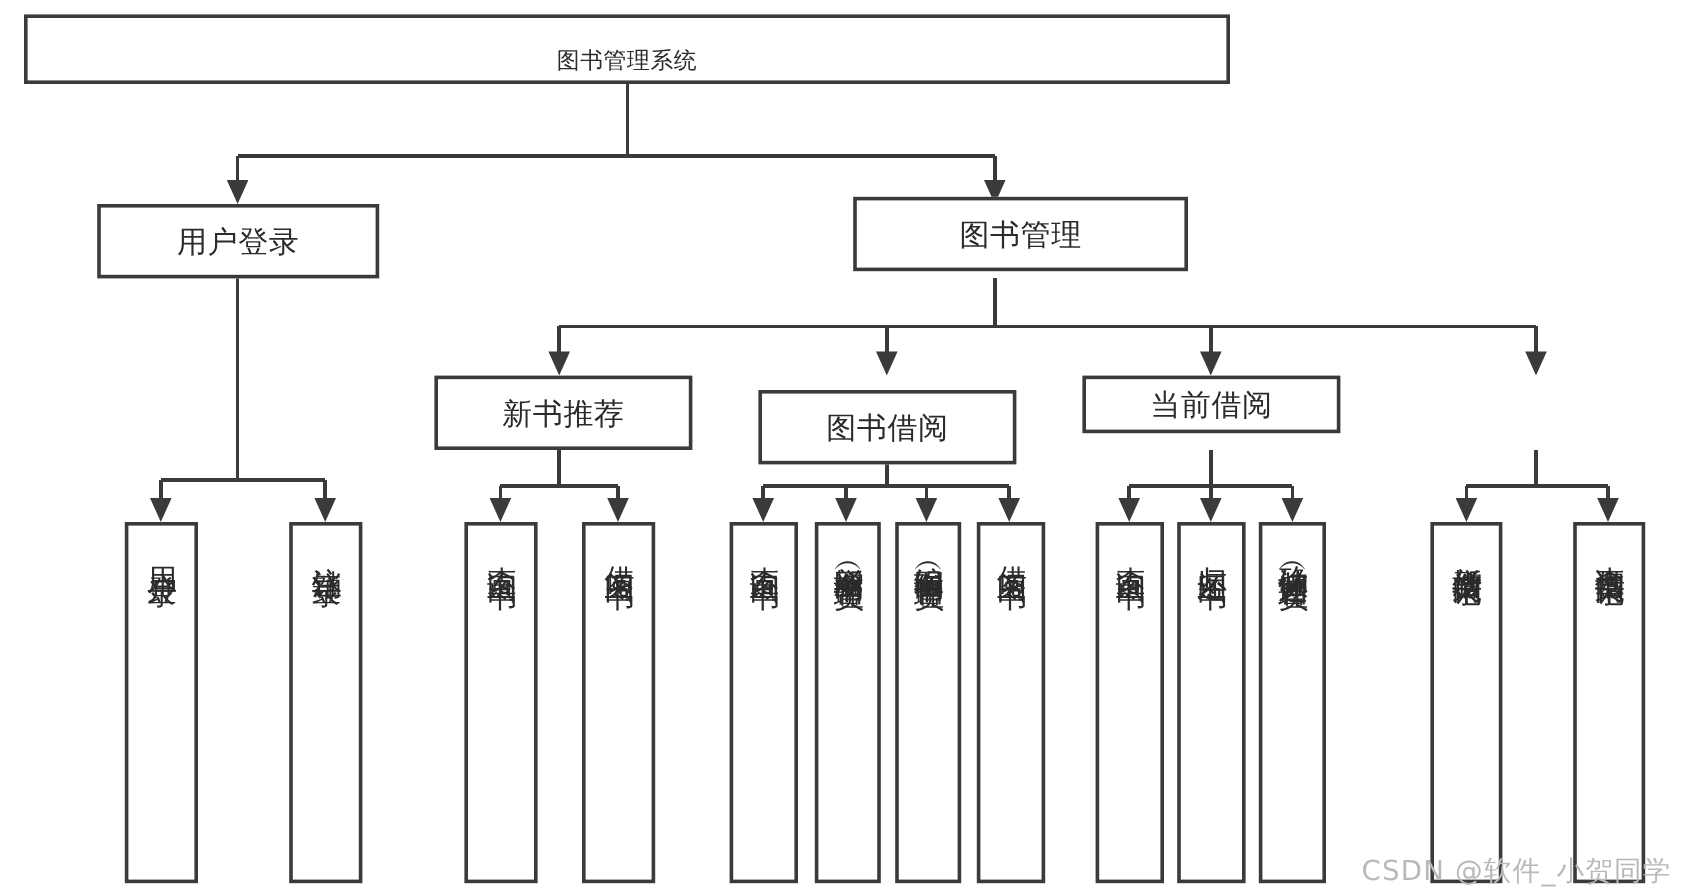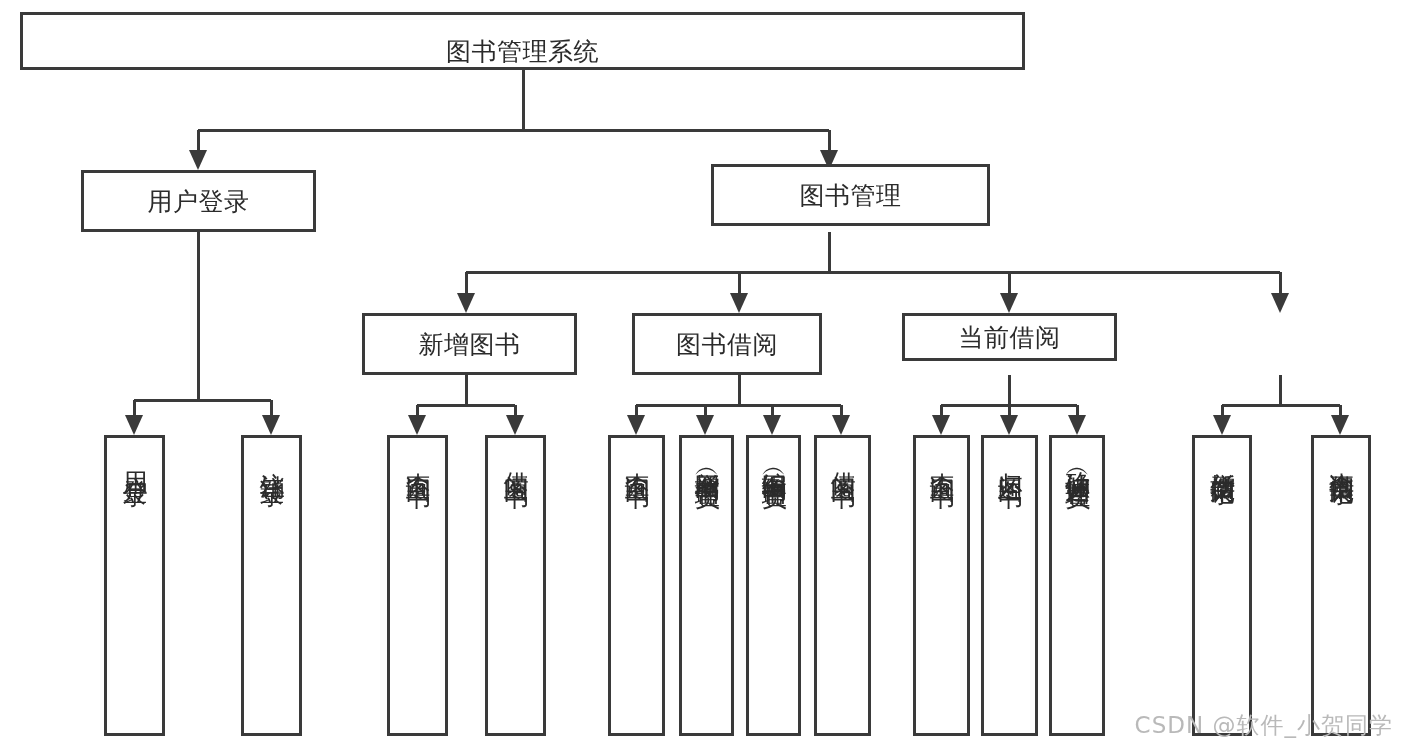--- a/index.html
+++ b/index.html
@@ -45,21 +45,21 @@
   .node .label{
     color:#2b2b2b;
     line-height:1.08;
     white-space:nowrap;
     letter-spacing:0.5px;
   }
   
   .h-node .label{
     font-size:25px;
   }
-  .root .label{ font-size:25px;margin-top:20px; }
+  .root .label{ font-size:19px;margin-top:20px; }
 
   
   .leaf{
     align-items:flex-start;
     justify-content:center;
     padding-top:14px;
   }
   .leaf .label{
     writing-mode:vertical-rl;
     text-orientation:upright;
@@ -162,23 +162,23 @@
   </div>
 
   <div class="node h-node" style="left:81px;top:170px;width:235px;height:62px;">
     <span class="label">用户登录</span>
   </div>
   <div class="node h-node" style="left:711px;top:164px;width:279px;height:62px;">
     <span class="label">图书管理</span>
   </div>
 
   <div class="node h-node" style="left:362px;top:313px;width:215px;height:62px;">
-    <span class="label">新增图书</span>
-  </div>
-  <div class="node h-node" style="left:632px;top:313px;width:190px;height:62px;">
+    <span class="label">新书推荐</span>
+  </div>
+  <div class="node h-node" style="left:632px;top:325px;width:215px;height:62px;">
     <span class="label">图书借阅</span>
   </div>
   <div class="node h-node" style="left:902px;top:313px;width:215px;height:48px;">
     <span class="label">当前借阅</span>
   </div>
 
   <div class="node leaf" style="left:104px;top:435px;width:61px;height:301px;">
     <span class="label">用户登录</span>
   </div>
   <div class="node leaf" style="left:241px;top:435px;width:61px;height:301px;">

